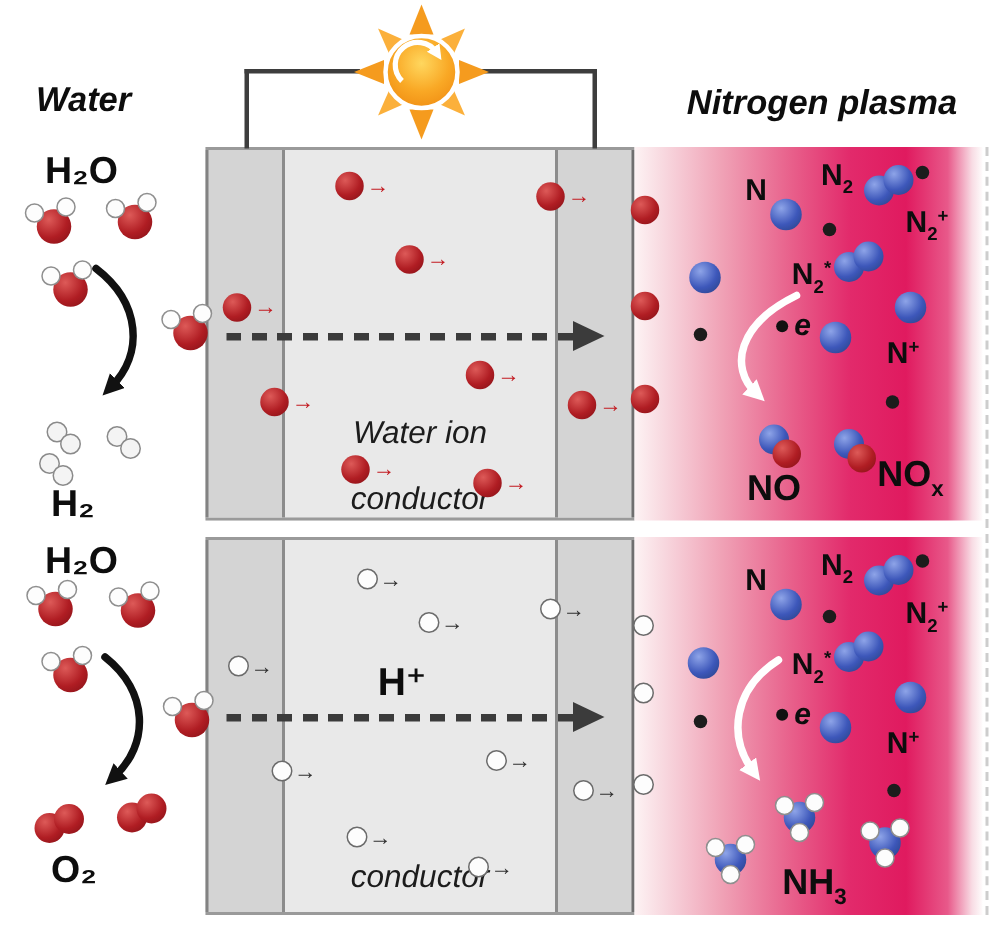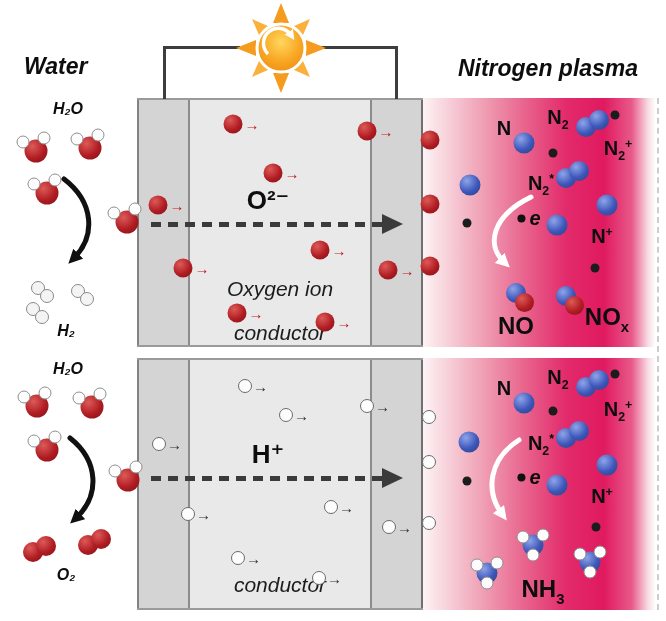--- a/index.html
+++ b/index.html
@@ -32,21 +32,21 @@
   .dash-t{top:222px;}
   .dash-b{top:476px;}
   .dhead{position:absolute;left:382px;width:0;height:0;
          border-top:10px solid transparent;border-bottom:10px solid transparent;border-left:21px solid #3b3b3b;}
   .dhead-t{top:214px;}
   .dhead-b{top:468px;}
   
   .title{position:absolute;font-weight:bold;font-style:italic;font-size:23px;}
   .title-l{left:24px;top:53px;}
   .title-r{left:446px;top:55px;width:204px;text-align:center;}
-  .biglab{position:absolute;font-weight:bold;font-size:16px;text-align:center;font-style:italic;}
+  .biglab{position:absolute;font-weight:bold;font-size:25px;}
   .feed-t{left:30px;top:100px;width:76px;}
   .feed-b{left:30px;top:360px;width:76px;}
   .prod-t{left:34px;top:310px;width:64px;margin-top:12px;}
   .prod-b{left:34px;top:566px;width:64px;}
   .carrier{position:absolute;left:151px;width:234px;text-align:center;font-weight:bold;font-size:26px;}
   .carrier-t{top:185px;}
   .carrier-b{top:439px;}
   .cond{position:absolute;left:194px;width:172px;text-align:center;font-style:italic;font-size:21px;color:#1c1c1c;}
   .cond-t1{top:277px;}  .cond-t2{top:321px;}
   .cond-b1{top:529px;}  .cond-b2{top:573px;}
@@ -142,22 +142,21 @@
   <div class="dash dash-t"></div>
   <div class="dhead dhead-t"></div>
   <div class="dash dash-b"></div>
   <div class="dhead dhead-b"></div>
 
   <div class="title title-l">Water</div>
   <div class="title title-r">Nitrogen plasma</div>
 
   <div class="biglab feed-t">H₂O</div>
   <div class="biglab prod-t">H₂</div>
-  <div class="carrier carrier-t">O²⁻</div>
-  <div class="cond cond-t1">Oxygen ion</div>
+  <div class="cond cond-t1">Water ion</div>
   <div class="cond cond-t2">conductor</div>
 
   <div class="biglab feed-b">H₂O</div>
   <div class="biglab prod-b">O₂</div>
   <div class="carrier carrier-b">H⁺</div>
   <div class="cond cond-b2">conductor</div>
 
   <div id="dyn">
       <div class="pt pt-water" style="left: 36px; top: 151px;"></div>
       <div class="pt pt-water" style="left: 90px; top: 148px;"></div>

